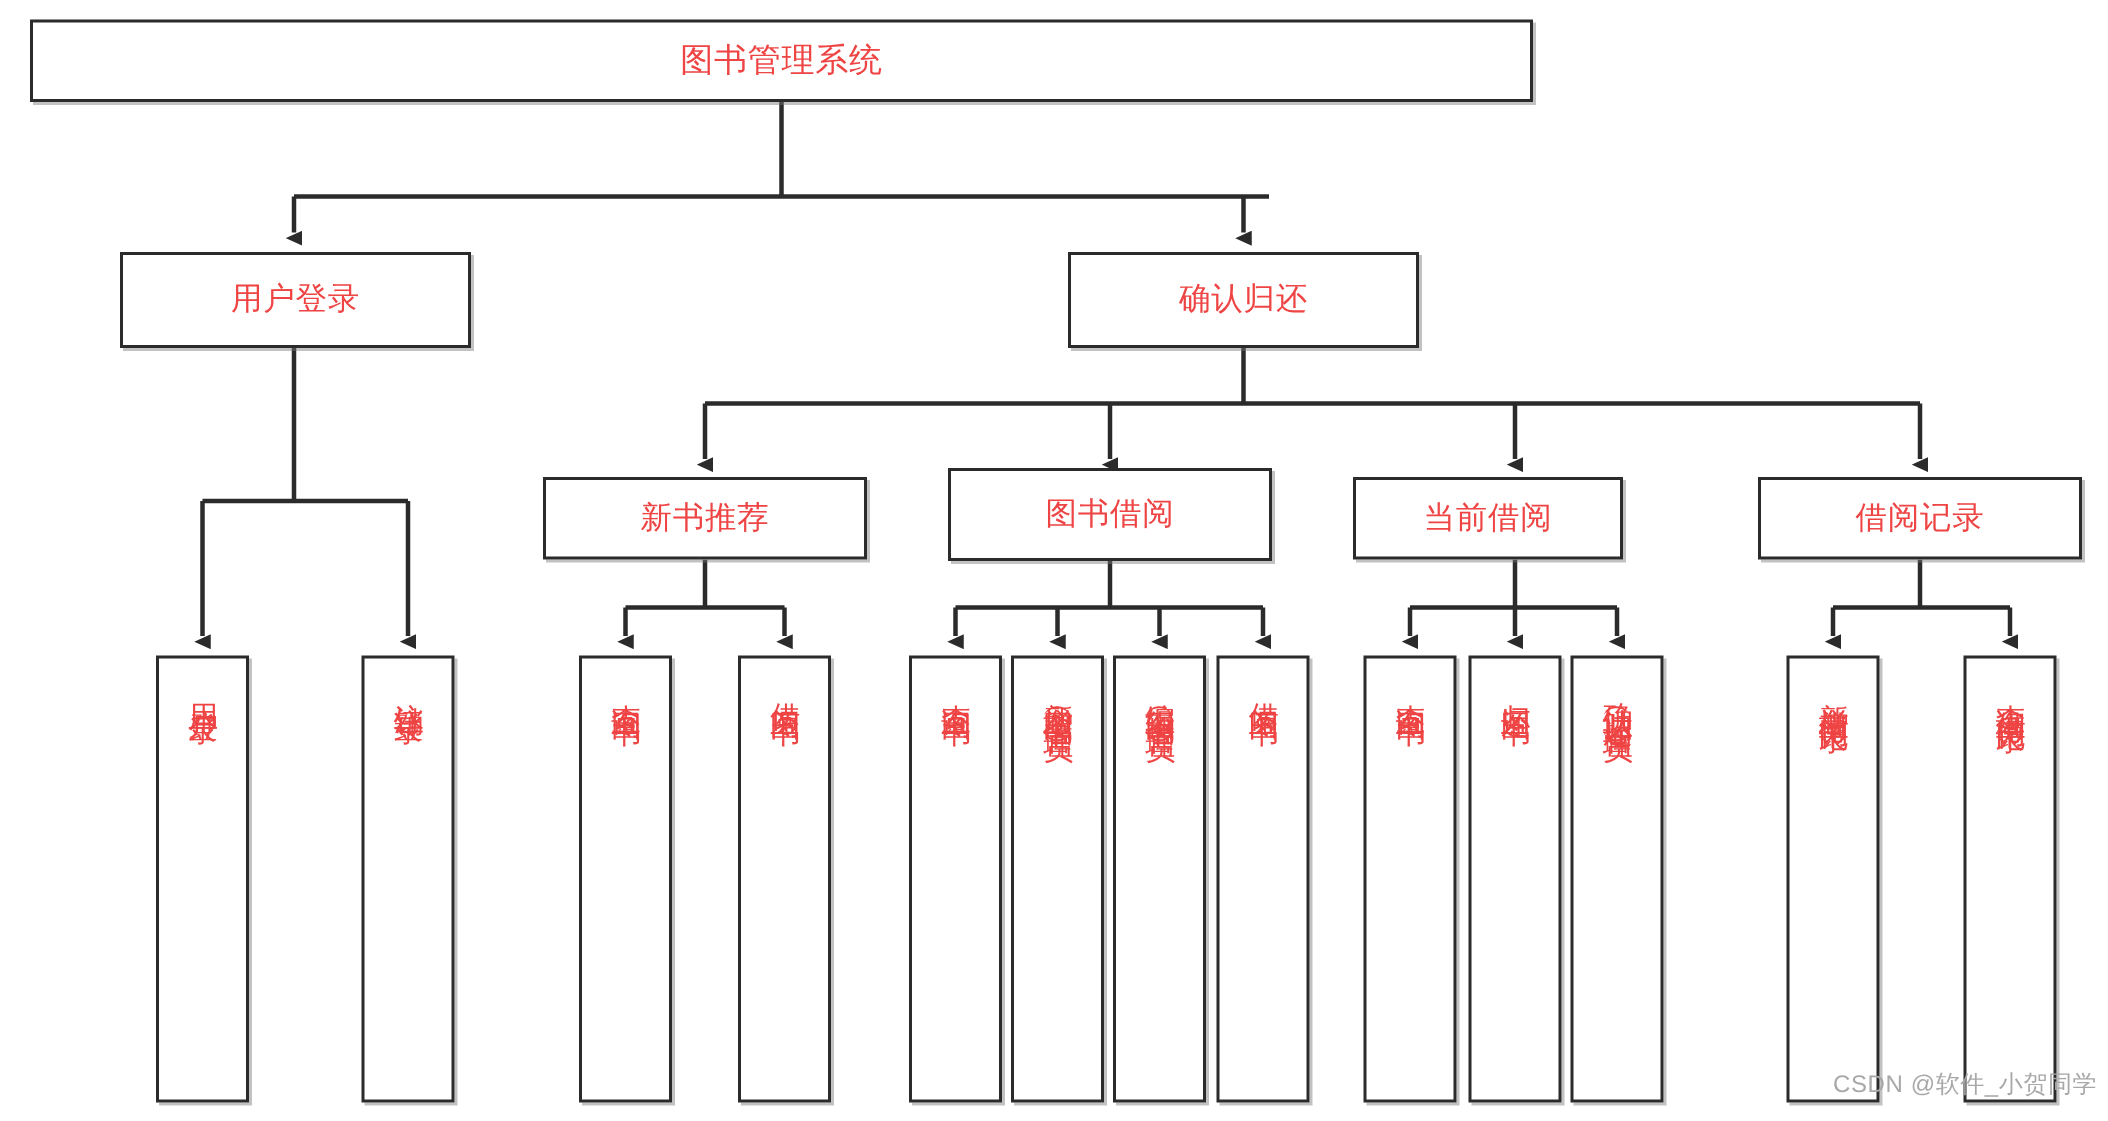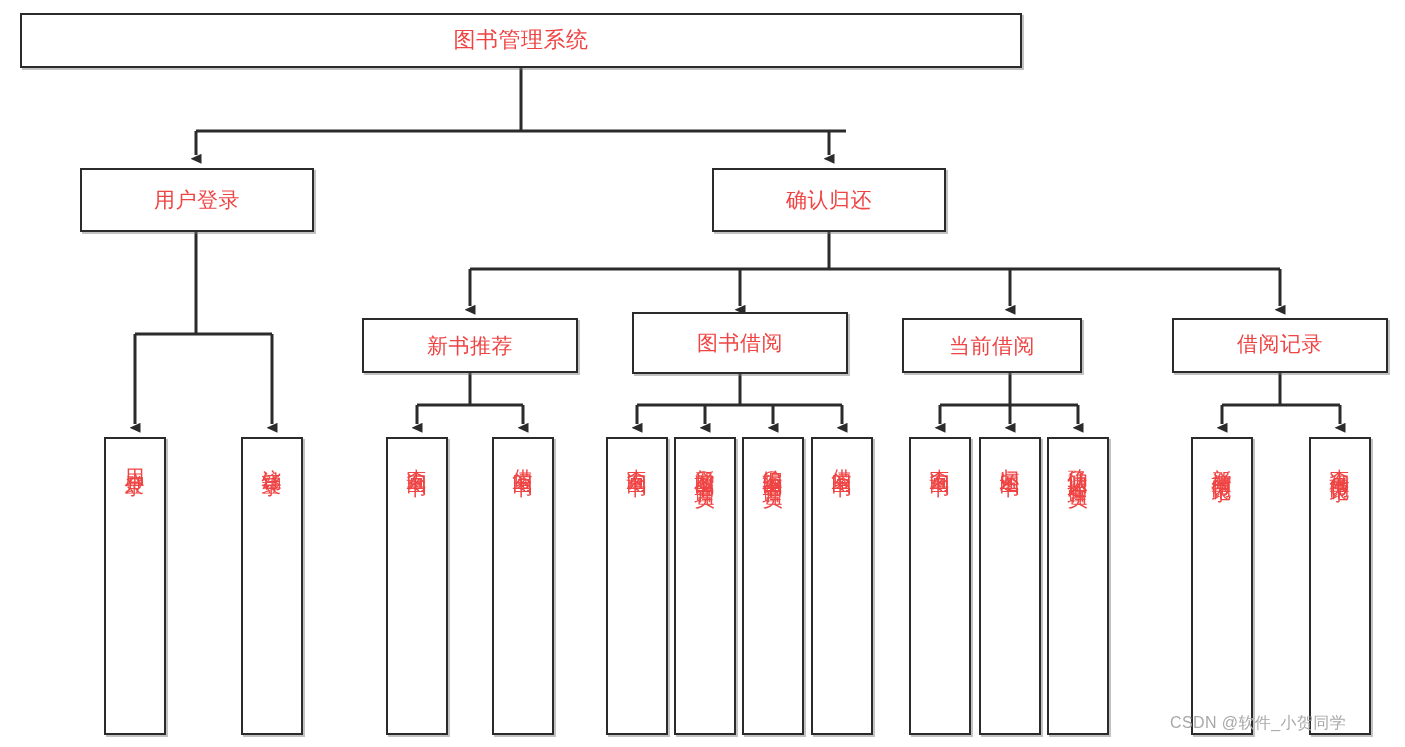--- a/index.html
+++ b/index.html
@@ -55,21 +55,21 @@
   }
   .node.vert .node-label {
     writing-mode: vertical-rl;
     text-orientation: upright;
     font-size: 20px;
     letter-spacing: 3px;
     line-height: 1;
   }
   .watermark {
     position: absolute;
-    left: 1170px;
+    left: 1222px;
     top: 713px;
     font-size: 16px;
     color: #a8a8a8;
     white-space: nowrap;
     letter-spacing: 0.4px;
   }
 </style>
 </head>
 <body>
 
@@ -138,21 +138,21 @@
 
   <div class="node horiz" style="left:362px; top:318px; width:216px; height:55px;">
     <span class="node-label">新书推荐</span>
   </div>
   <div class="node horiz" style="left:632px; top:312px; width:216px; height:62px;">
     <span class="node-label">图书借阅</span>
   </div>
   <div class="node horiz" style="left:902px; top:318px; width:180px; height:55px;">
     <span class="node-label">当前借阅</span>
   </div>
-  <div class="node horiz" style="left:1172px; top:318px; width:216px; height:55px;font-family:Liberation Mono, monospace;">
+  <div class="node horiz" style="left:1172px; top:318px; width:216px; height:55px;">
     <span class="node-label">借阅记录</span>
   </div>
 
   <div class="node vert" style="left:104px; top:437px; width:62px; height:298px;">
     <span class="node-label">用户登录</span>
   </div>
   <div class="node vert" style="left:241px; top:437px; width:62px; height:298px;">
     <span class="node-label">注销登录</span>
   </div>
 

